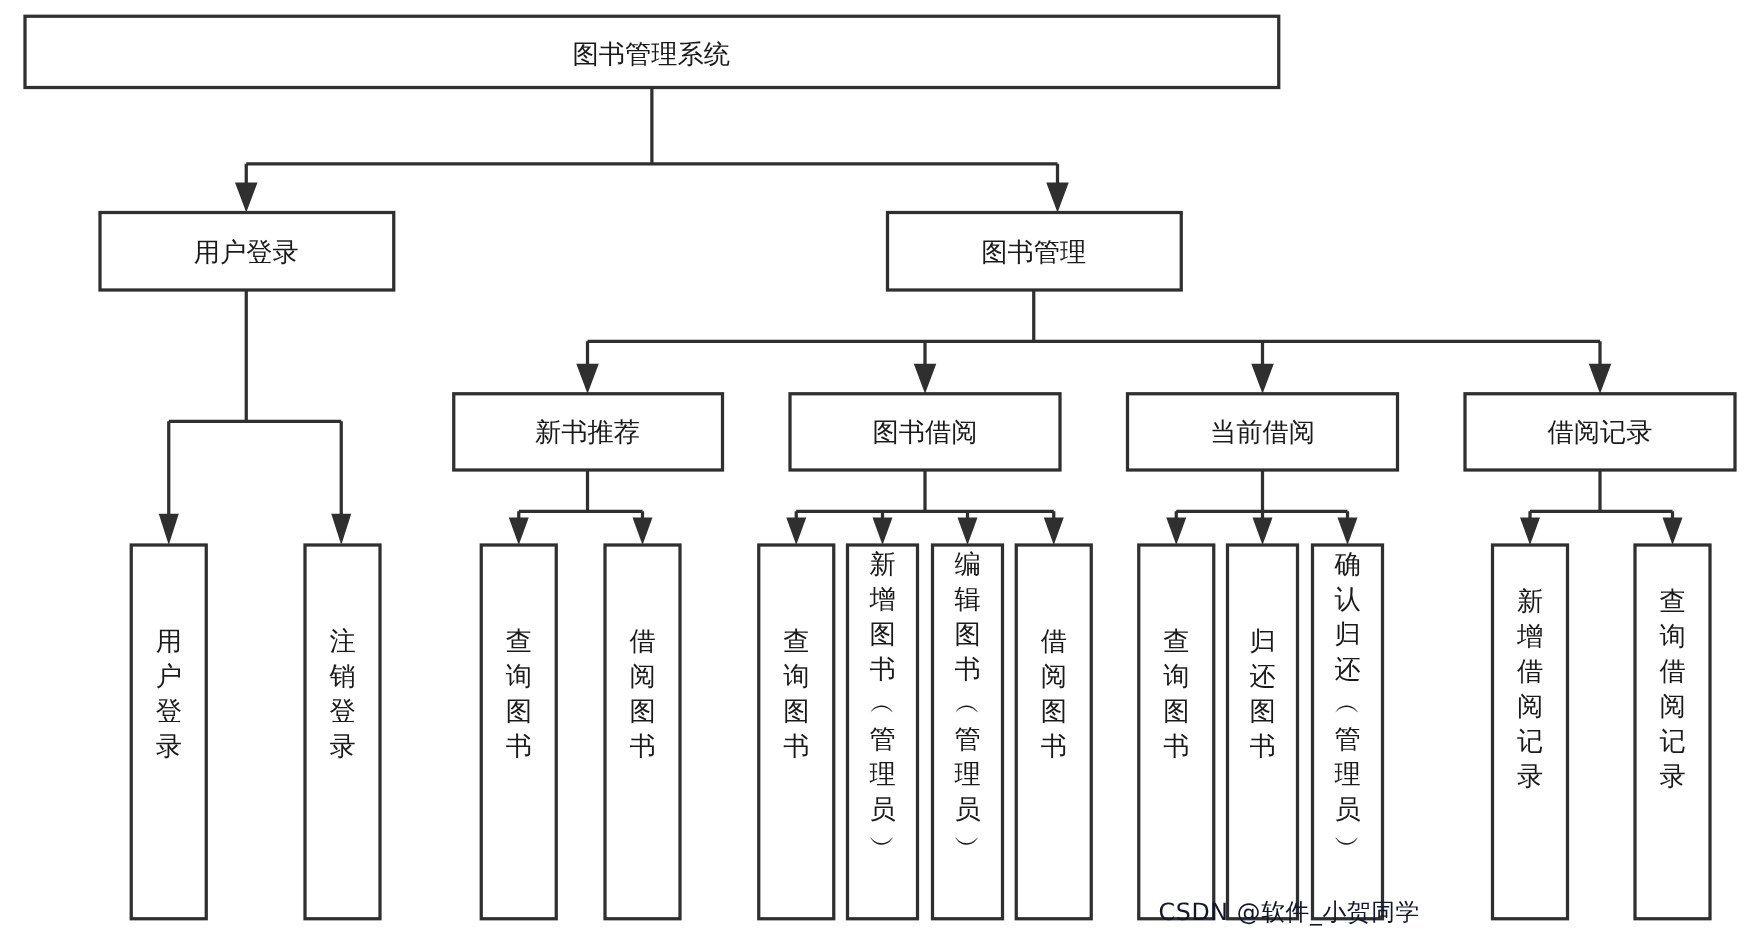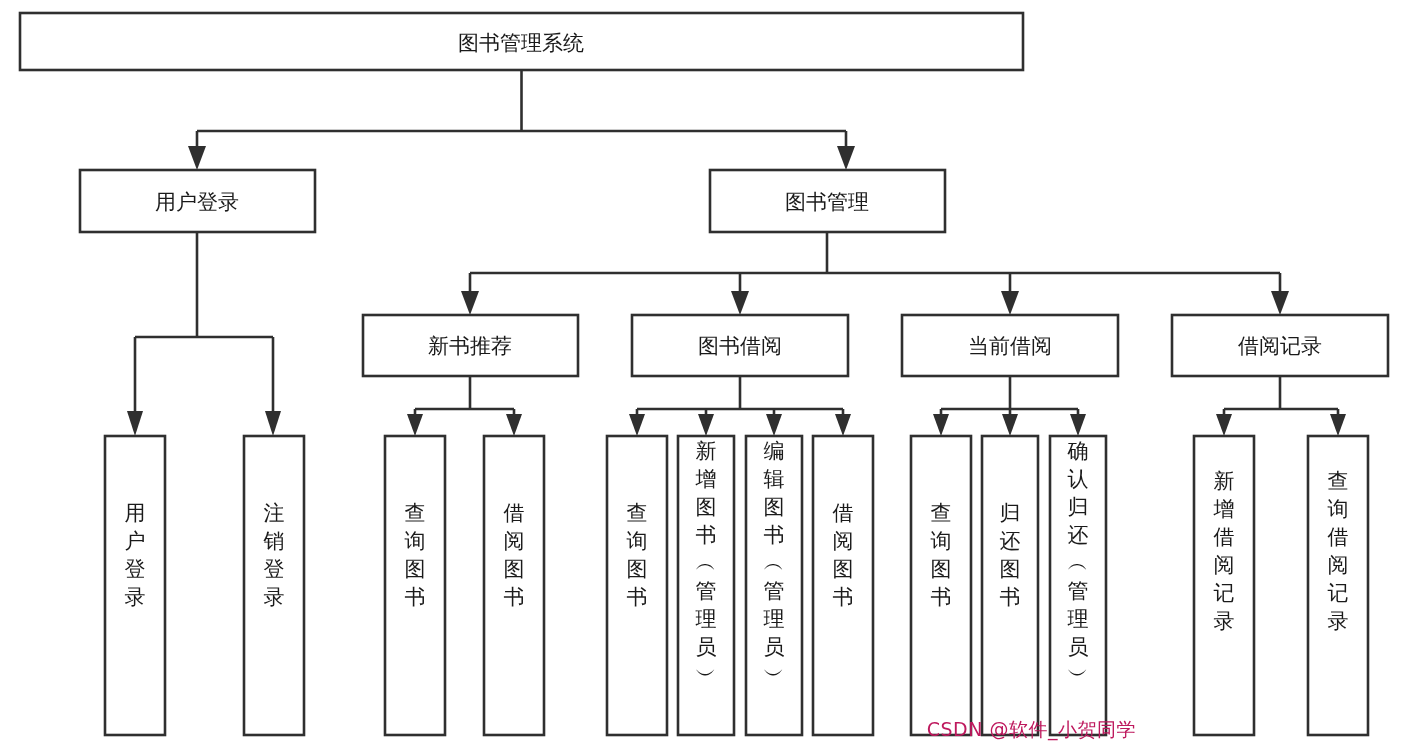--- a/index.html
+++ b/index.html
@@ -55,21 +55,21 @@
     font-size: 21px;
     fill: #1a1a1a;
     text-anchor: middle;
   }
   .watermark-text {
     position: absolute;
     right: 8px;
     bottom: 4px;
     font-family: "DejaVu Sans", "Liberation Sans", sans-serif;
     font-size: 19px;
-    color: #be185d;
+    color: #0f172a;
     white-space: nowrap;
     letter-spacing: 0.5px;
     user-select: none;
   }
 </style>
 </head>
 <body>
 
 <div id="diagram-root">
 

